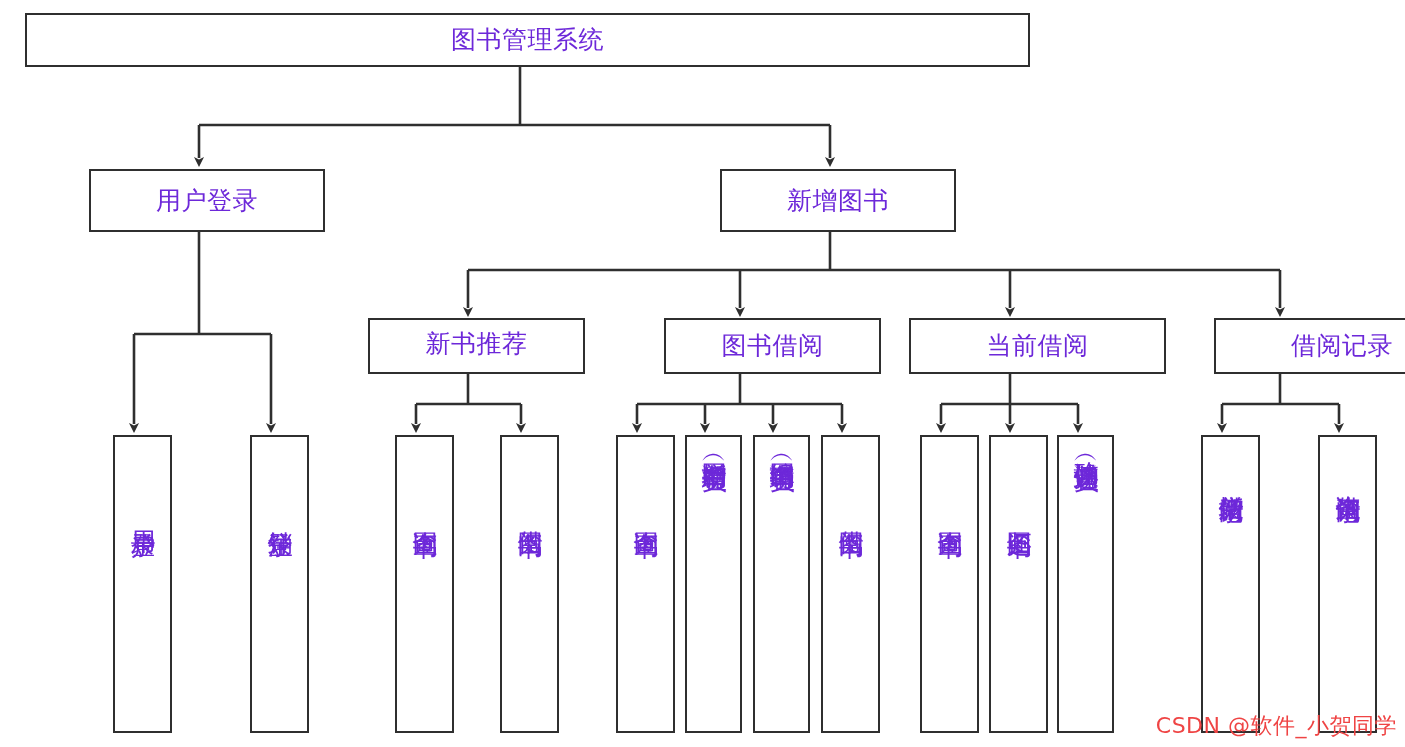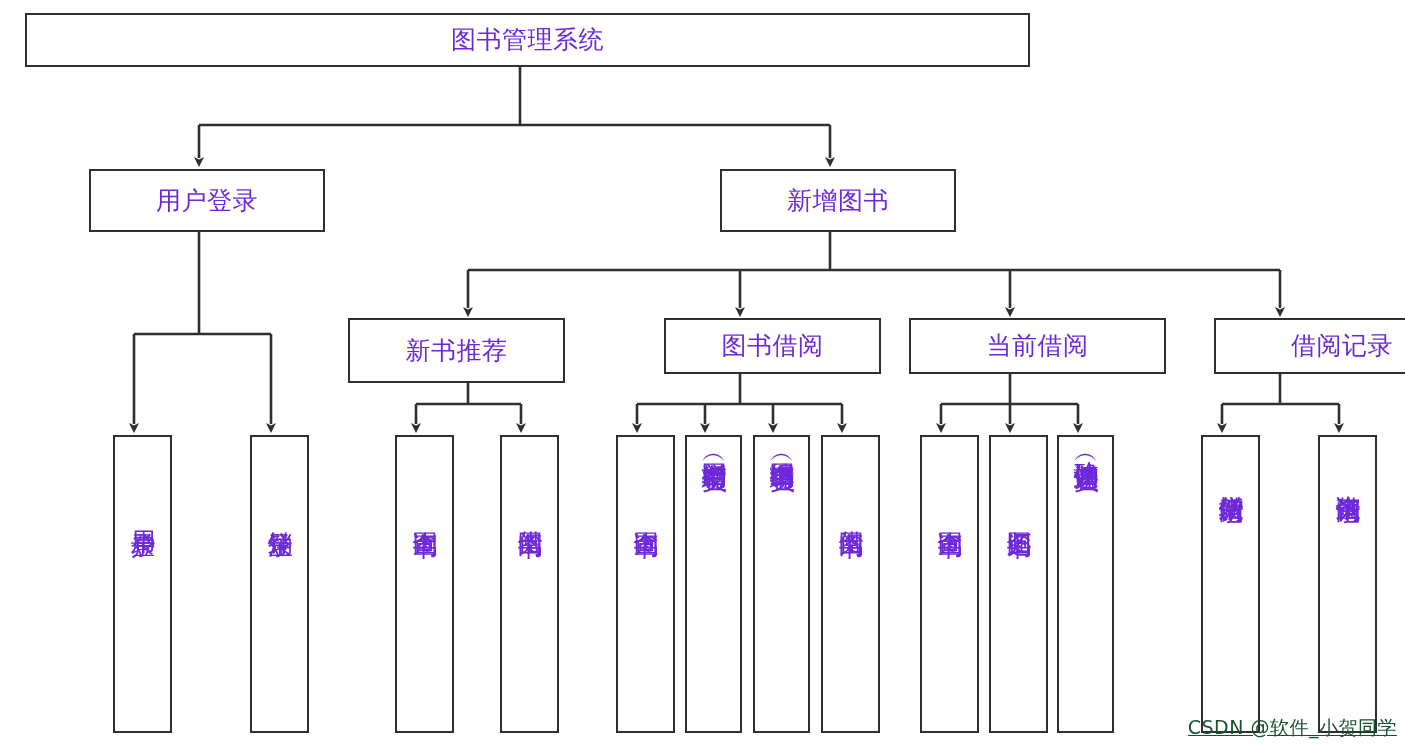--- a/index.html
+++ b/index.html
@@ -57,25 +57,24 @@
     white-space: nowrap;
     display: block;
   }
   .htext {
     white-space: nowrap;
   }
   .watermark {
     position: absolute;
     right: 8px;
     bottom: 6px;
-    font-size: 19px;
-    color: #14532d;
+    font-size: 22px;
+    color: #ef4444;
     letter-spacing: 0.5px;
     white-space: nowrap;
-    text-decoration: underline;
   }
 </style>
 </head>
 <body>
 
 <div id="canvas">
 
   <svg class="wires" viewBox="0 0 1405 747">
     <defs>
       <marker id="arrow" markerWidth="12" markerHeight="12" refX="1" refY="5" orient="auto" markerUnits="userSpaceOnUse">
@@ -131,21 +130,21 @@
   </div>
 
   <div class="node h" style="left:81px; top:169px; width:236px; height:63px;">
     <span class="htext">用户登录</span>
   </div>
 
   <div class="node h" style="left:712px; top:169px; width:236px; height:63px;">
     <span class="htext">新增图书</span>
   </div>
 
-  <div class="node h" style="left:340px; top:318px; width:217px; height:65px;">
+  <div class="node h" style="left:360px; top:318px; width:217px; height:56px;font-family:Liberation Mono, monospace;">
     <span class="htext">新书推荐</span>
   </div>
 
   <div class="node h" style="left:656px; top:318px; width:217px; height:56px;">
     <span class="htext">图书借阅</span>
   </div>
 
   <div class="node h" style="left:901px; top:318px; width:257px; height:56px;">
     <span class="htext">当前借阅</span>
   </div>

